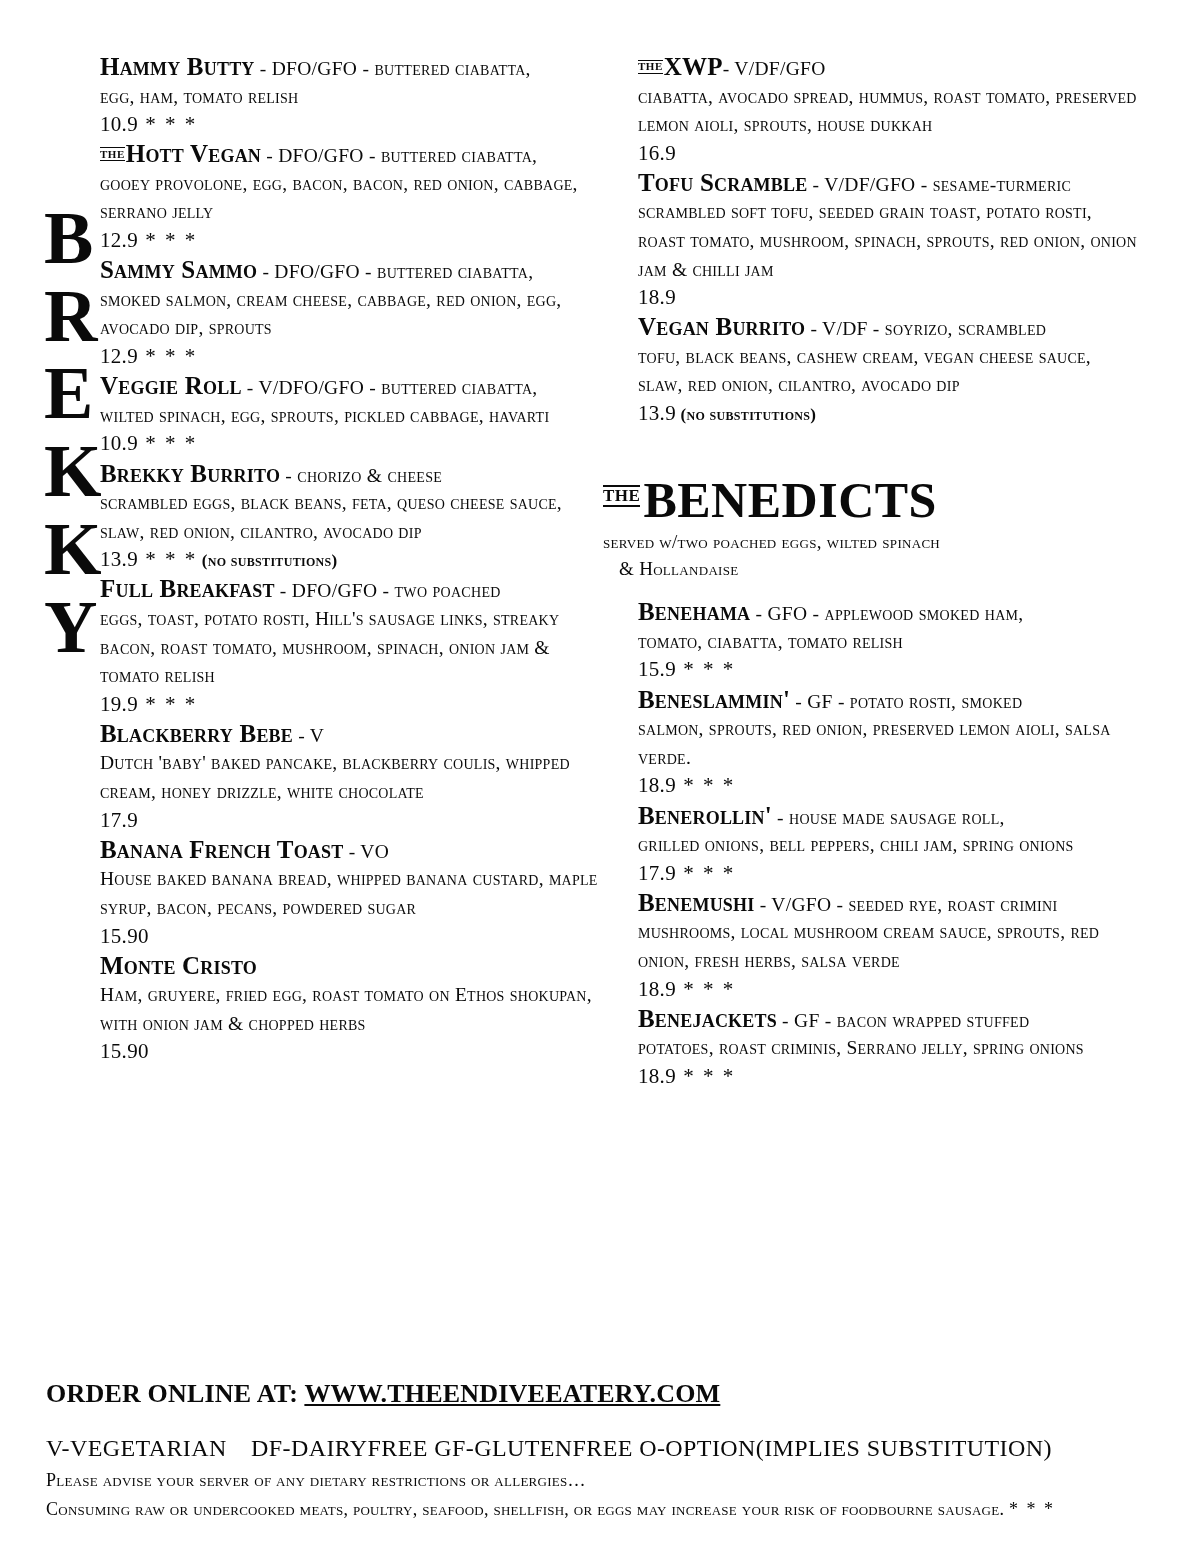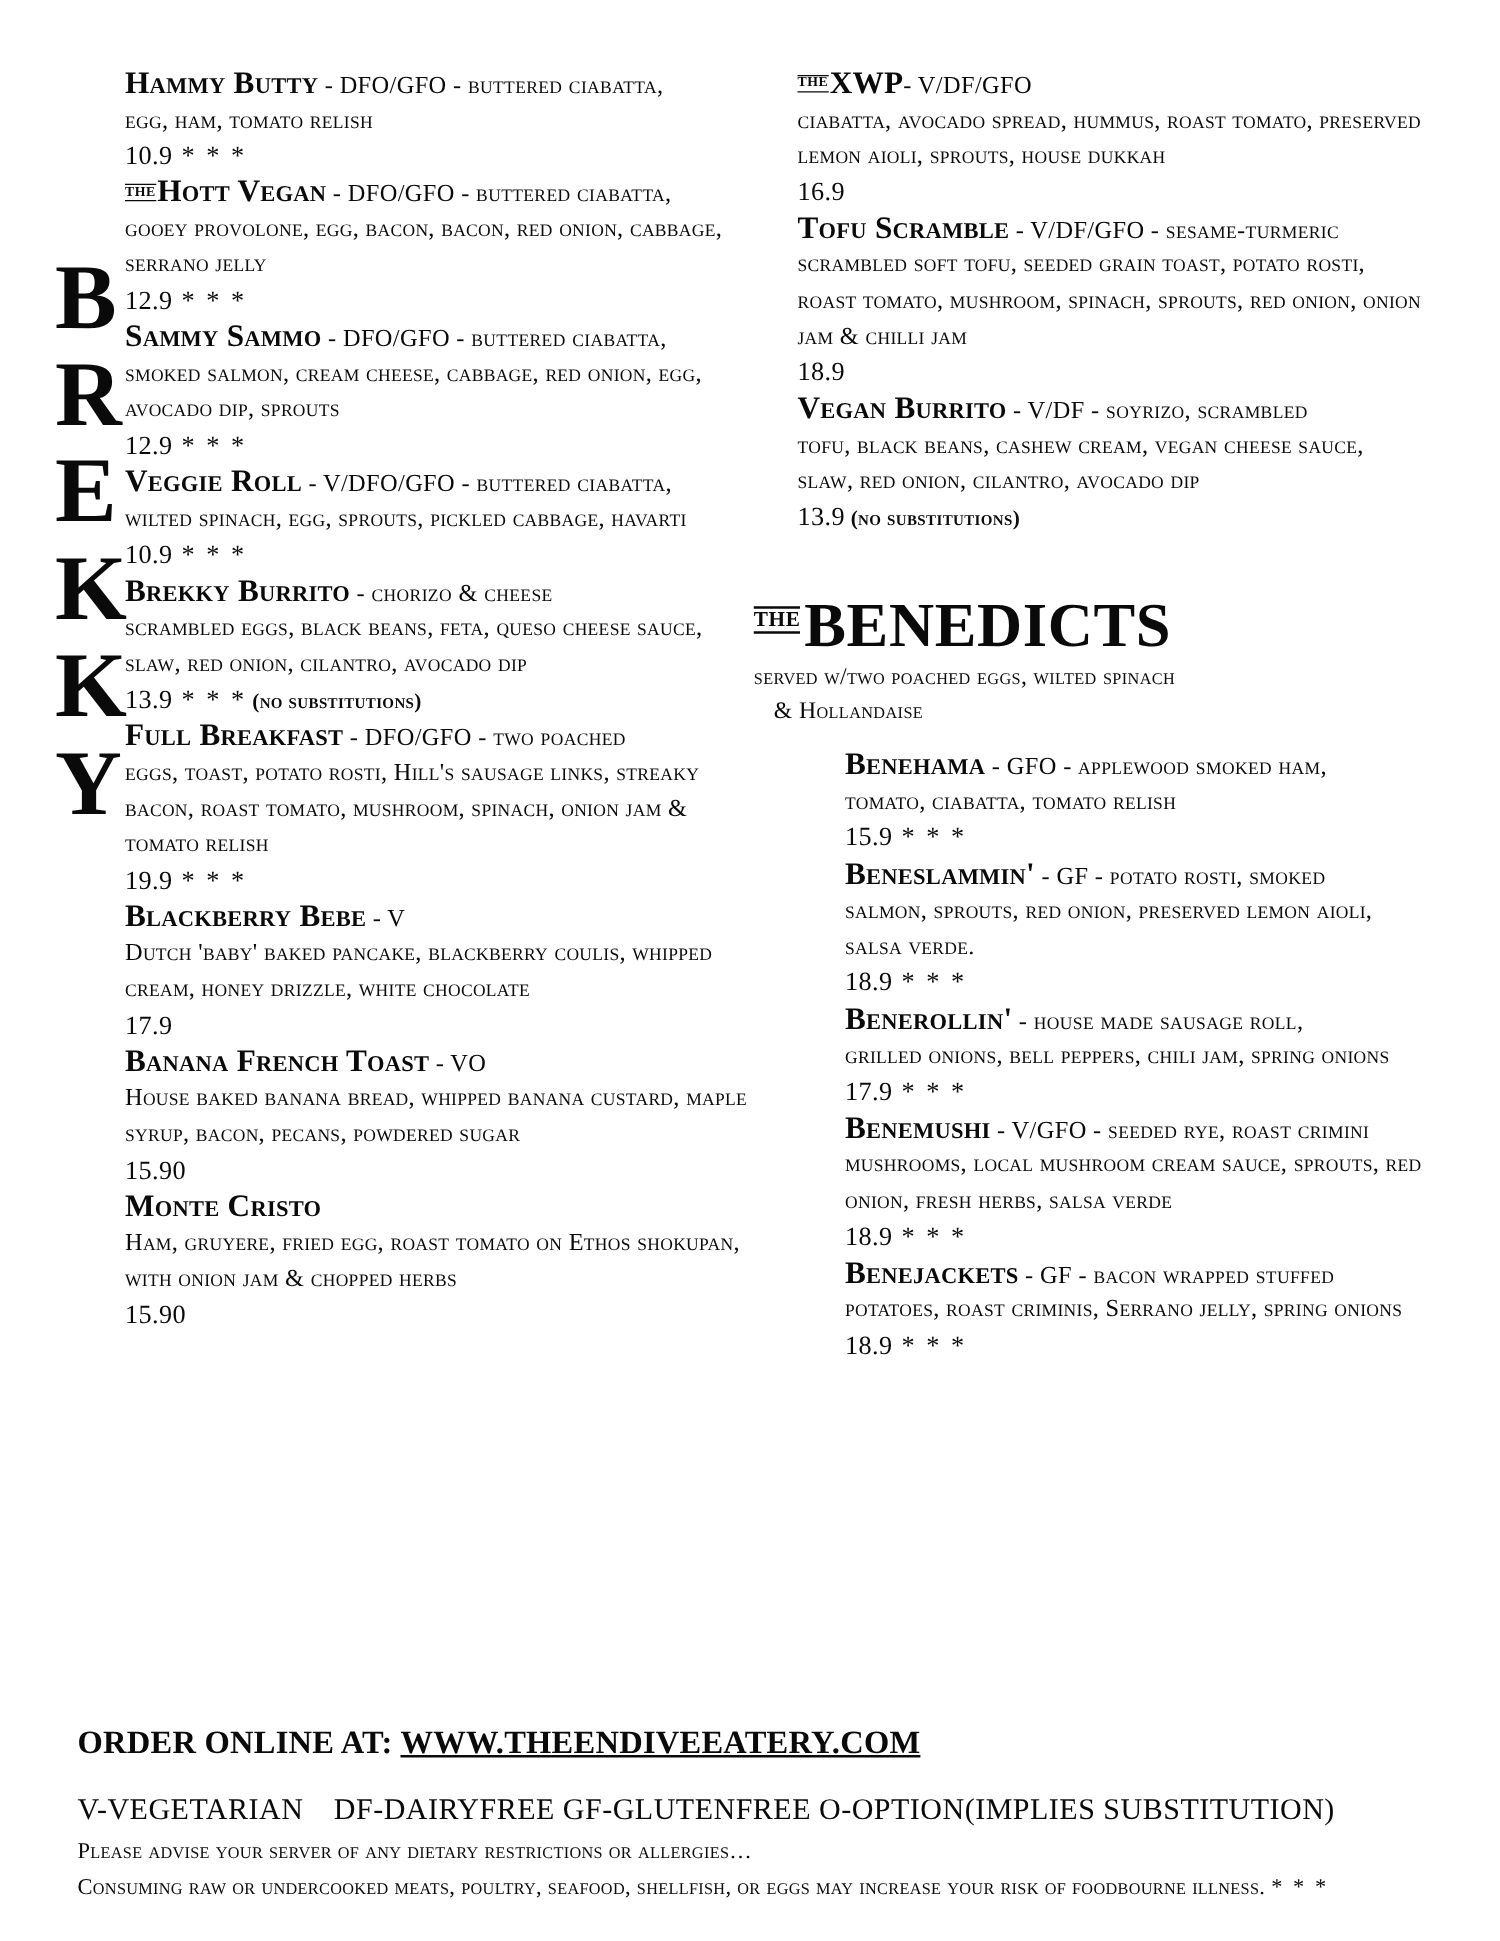--- a/index.html
+++ b/index.html
@@ -59,24 +59,24 @@
   .section-title {
     font-size:50px; font-weight:bold; line-height:1.0;
     letter-spacing:0.5px; margin-left:-35px;
   }
   .section-title .the-prefix { font-size:17px; vertical-align:0.95em; border-width:2.4px; margin-right:3px; }
   .section-sub {
     font-size:19px; line-height:1.42; letter-spacing:0.3px;
     margin-left:-35px; margin-top:4px;
   }
   .section-sub .ln2 { display:block; margin-left:16px; }
-  .section-body { margin-top:14px;margin-left:38px; }
-
-  
-  #footer { position:absolute; left:62px; top:1378px; width:1100px; }
+  .section-body { margin-top:14px; }
+
+  
+  #footer { position:absolute; left:46px; top:1378px; width:1100px; }
   .f-order { font-size:26px; font-weight:bold; line-height:1.25; letter-spacing:0.2px; }
   .f-order .url { text-decoration:underline; }
   .f-legend { font-size:24px; line-height:1.45; letter-spacing:0.4px; margin-top:20px; }
   .f-legend .sp { display:inline-block; width:18px; }
   .f-note { font-size:18px; line-height:1.5; letter-spacing:0.25px; margin-top:2px; }
   .f-note .stars { letter-spacing:2px; font-variant:normal; }
 </style>
 </head>
 <body>
 
@@ -202,18 +202,18 @@
       <span>ORDER ONLINE AT: </span><span class="url">WWW.THEENDIVEEATERY.COM</span>
     </div>
     <div class="f-legend">
       <span>V-VEGETARIAN</span><span class="sp"></span>
       <span>DF-DAIRYFREE</span>
       <span>GF-GLUTENFREE</span>
       <span>O-OPTION(IMPLIES SUBSTITUTION)</span>
     </div>
     <div class="f-note">Please advise your server of any dietary restrictions or allergies…</div>
     <div class="f-note">
-      <span>Consuming raw or undercooked meats, poultry, seafood, shellfish, or eggs may increase your risk of foodbourne illness.</span>
+      <span>Consuming raw or undercooked meats, poultry, seafood, shellfish, or eggs may increase your risk of foodbourne sausage.</span>
       <span class="stars">* * *</span>
     </div>
   </div>
 
 </div>
 
 </body></html>

